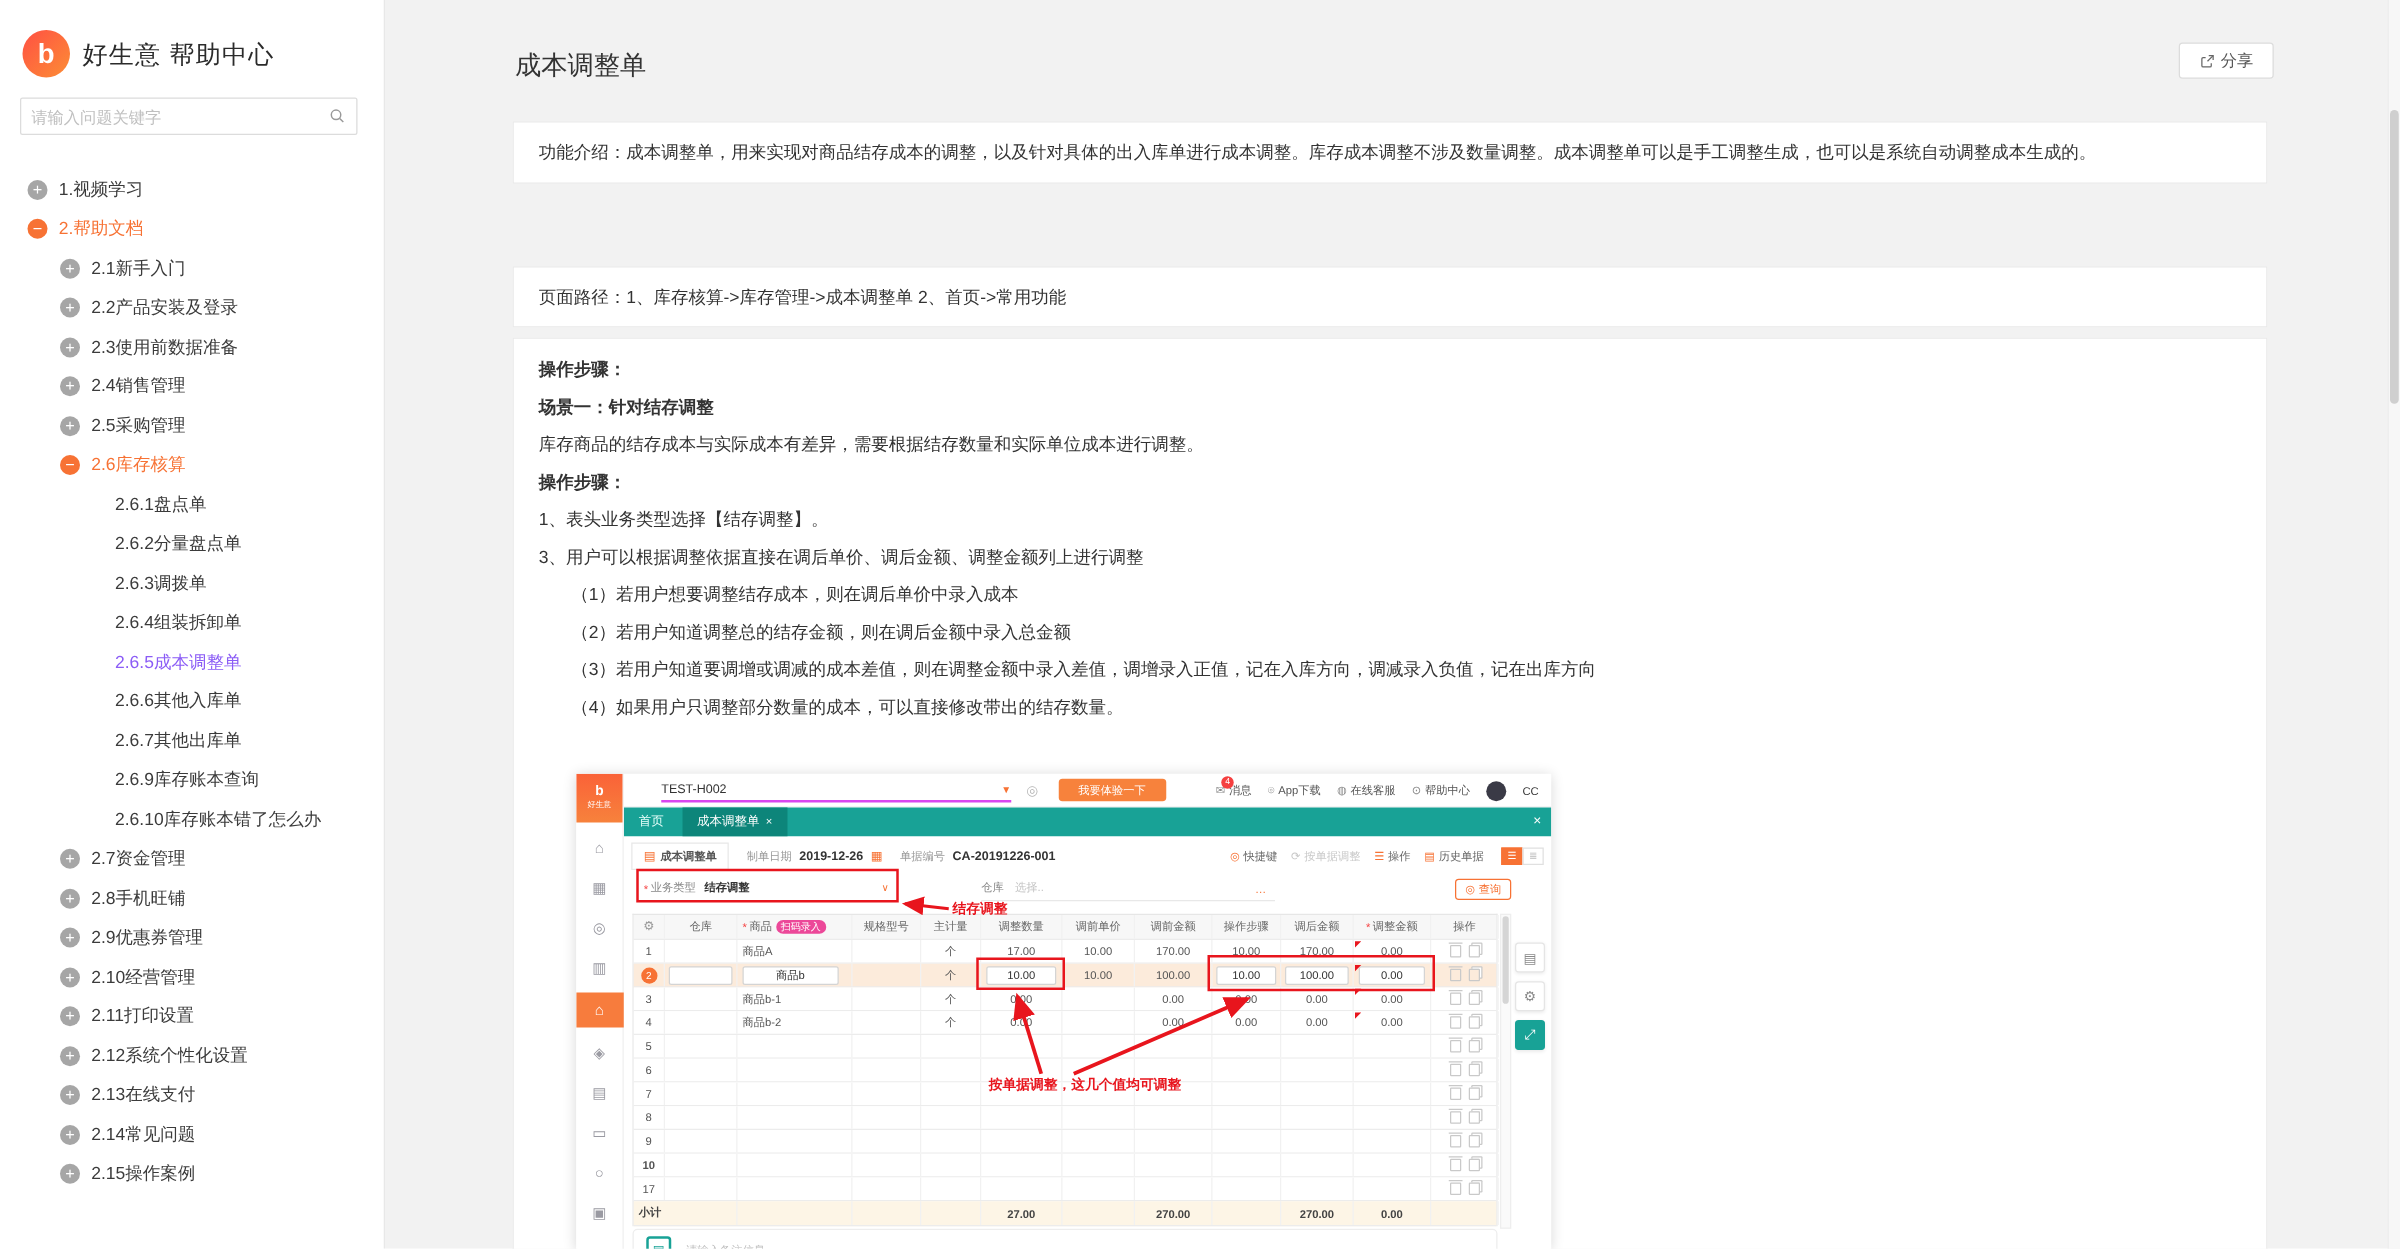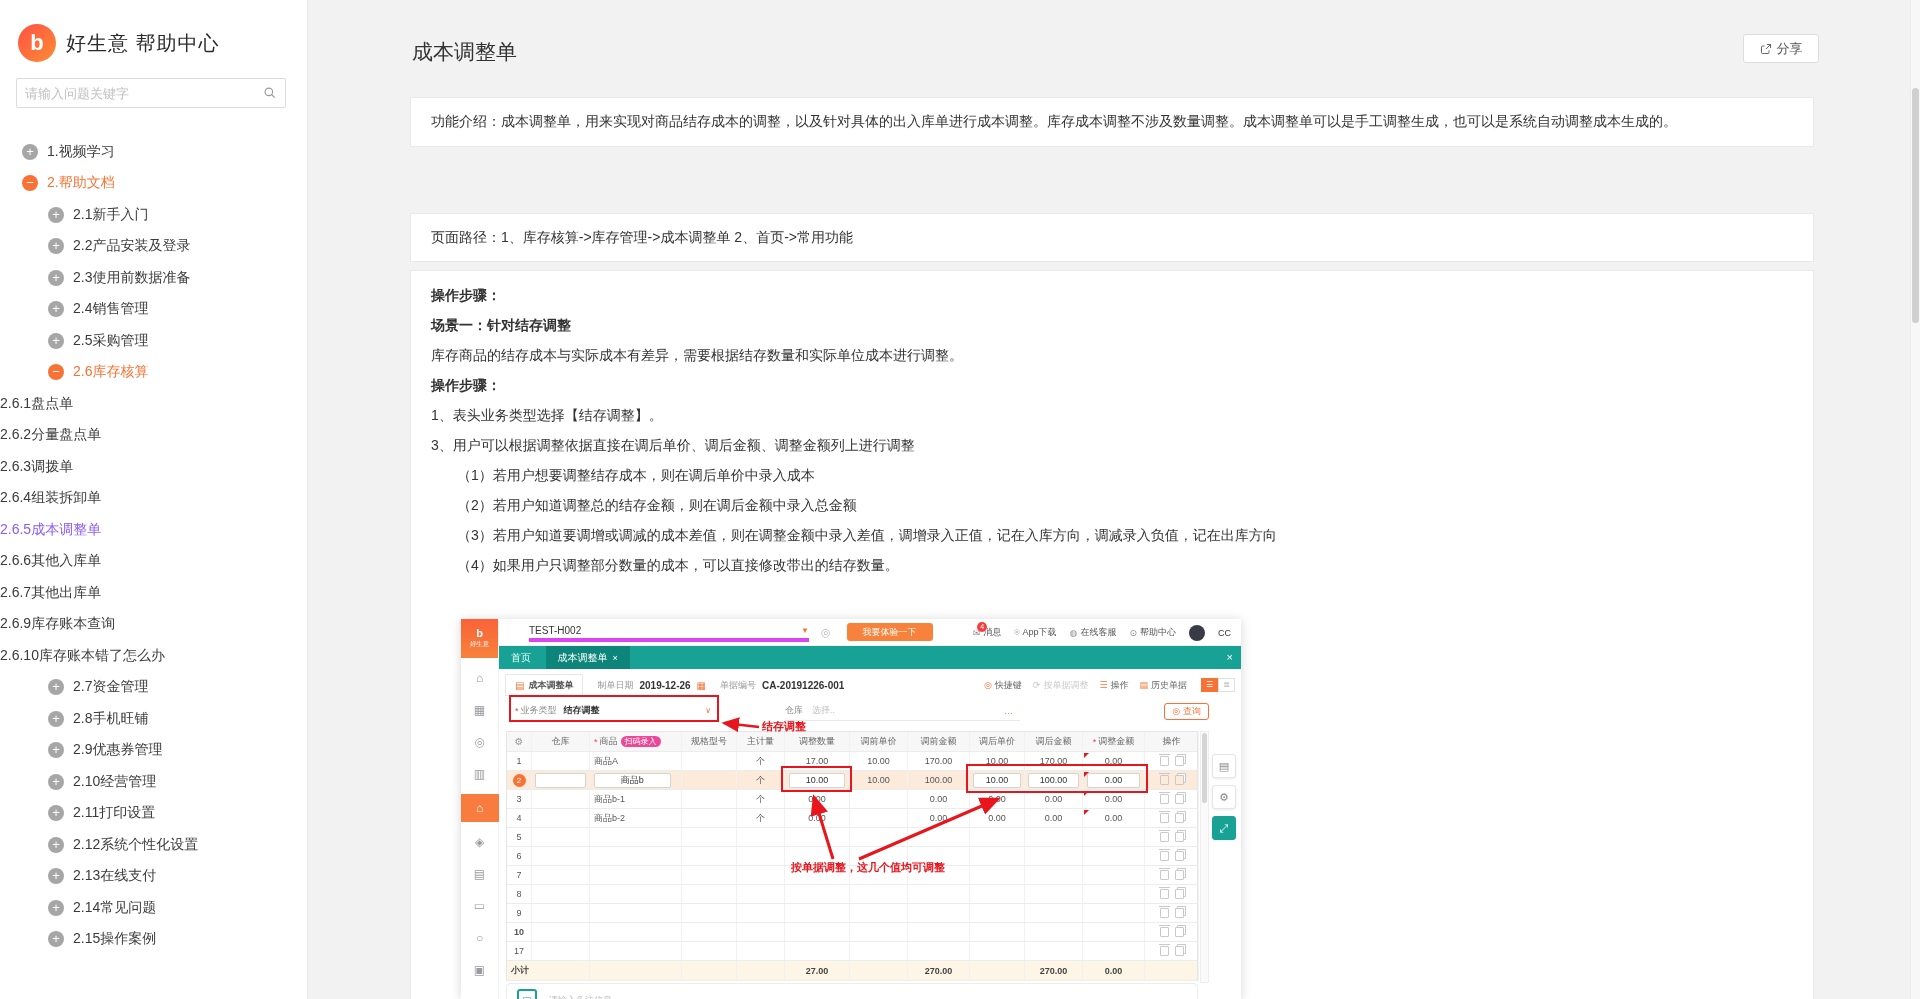--- a/index.html
+++ b/index.html
@@ -18,21 +18,21 @@
   .search-box { position:absolute; left:16px; top:78px; width:270px; height:30px;
     border:1px solid #dcdcdc; border-radius:2px; background:#fff; display:flex; align-items:center; }
   .search-box input { flex:1; border:none; outline:none; font-size:13px; color:#333;
     padding:0 8px; background:transparent; font-family:inherit; }
   .search-box input::placeholder { color:#c0c0c0; }
   .search-ic { padding-right:8px; display:flex; }
   .tree { position:absolute; left:0; top:136px; right:0; bottom:0; overflow:hidden; }
   .tree-item { display:flex; align-items:center; height:31.5px; font-size:14px; color:#3b3b3b; cursor:pointer; }
   .tree-item.lv1 { padding-left:22px; }
   .tree-item.lv2 { padding-left:48px; }
-  .tree-item.lv3 { }
+  .tree-item.lv3 { padding-left:92px; }
   .tree-item.open .tree-label { color:#f77234; }
   .tree-item.current .tree-label { color:#8b5cf6; }
   .tree-ic { width:16px; height:16px; border-radius:50%; margin-right:9px; color:#fff;
     font-size:13px; line-height:15px; text-align:center; flex:0 0 16px; }
   .tree-ic.plus { background:#a6a6a6; }
   .tree-ic.minus { background:#f77234; }
 
   
   .main { position:absolute; left:308px; top:0; right:0; bottom:0; background:#f2f2f2; }
   .page-title { position:absolute; left:104px; top:38px; font-size:21px; font-weight:500; color:#333; }
@@ -59,21 +59,21 @@
     display:flex; flex-direction:column; align-items:center; justify-content:center; }
   .as-logo .mark { font-size:11px; font-weight:bold; line-height:11px; }
   .as-logo .as-logo-text { font-size:7px; transform:scale(.9); }
   .as-leftbar-icons { display:flex; flex-direction:column; align-items:center; padding-top:4px; }
   .as-licon { width:38px; height:24px; margin:4px 0; display:flex; align-items:center;
     justify-content:center; color:#9a9aa2; font-size:12px; }
   .as-licon.active { background:#f77c3d; color:#fff; height:28px; }
 
   .as-topbar { position:absolute; left:38px; right:0; top:0; height:27px; background:#fff;
     border-bottom:1px solid #f0f0f0; display:flex; align-items:center; z-index:1; }
-  .as-company { margin-left:30px; width:280px; border-bottom:4px solid #d946ef; height:20px;
+  .as-company { margin-left:30px; width:280px; border-bottom:2px solid #d946ef; height:20px;
     display:flex; align-items:center; font-size:10px; color:#333; }
   .as-company .caret { margin-left:auto; color:#f77234; font-size:8px; }
   .as-gearcircle { margin-left:12px; color:#b5b5b5; font-size:11px; }
   .as-exp-btn { margin-left:16px; height:18px; padding:0 16px; background:#f7823c; color:#fff;
     border:none; border-radius:3px; font-size:9px; font-family:inherit; }
   .as-topright { position:absolute; right:10px; top:0; height:27px; display:flex;
     align-items:center; gap:13px; }
   .as-tmi { display:flex; align-items:center; gap:3px; font-size:9px; color:#555; }
   .as-tmic { position:relative; color:#8a8a8a; font-size:9px; }
   .as-badge { position:absolute; top:-6px; right:-7px; min-width:10px; height:10px; border-radius:5px;
@@ -461,21 +461,21 @@
               <div class="as-td" style="width: 65px; flex: 0 0 65px;">
                 <span>调整数量</span>
               </div>
               <div class="as-td" style="width: 58px; flex: 0 0 58px;">
                 <span>调前单价</span>
               </div>
               <div class="as-td" style="width: 62px; flex: 0 0 62px;">
                 <span>调前金额</span>
               </div>
               <div class="as-td" style="width: 55px; flex: 0 0 55px;">
-                <span>调后单价</span>
+                <span>操作步骤</span>
               </div>
               <div class="as-td" style="width: 58px; flex: 0 0 58px;">
                 <span>调后金额</span>
               </div>
               <div class="as-td" style="width: 62px; flex: 0 0 62px;">
                 <span class="req-star">*</span>
                 <span>调整金额</span>
               </div>
               <div class="as-td" style="width: 54px; flex: 0 0 54px;">
                 <span>操作</span>

